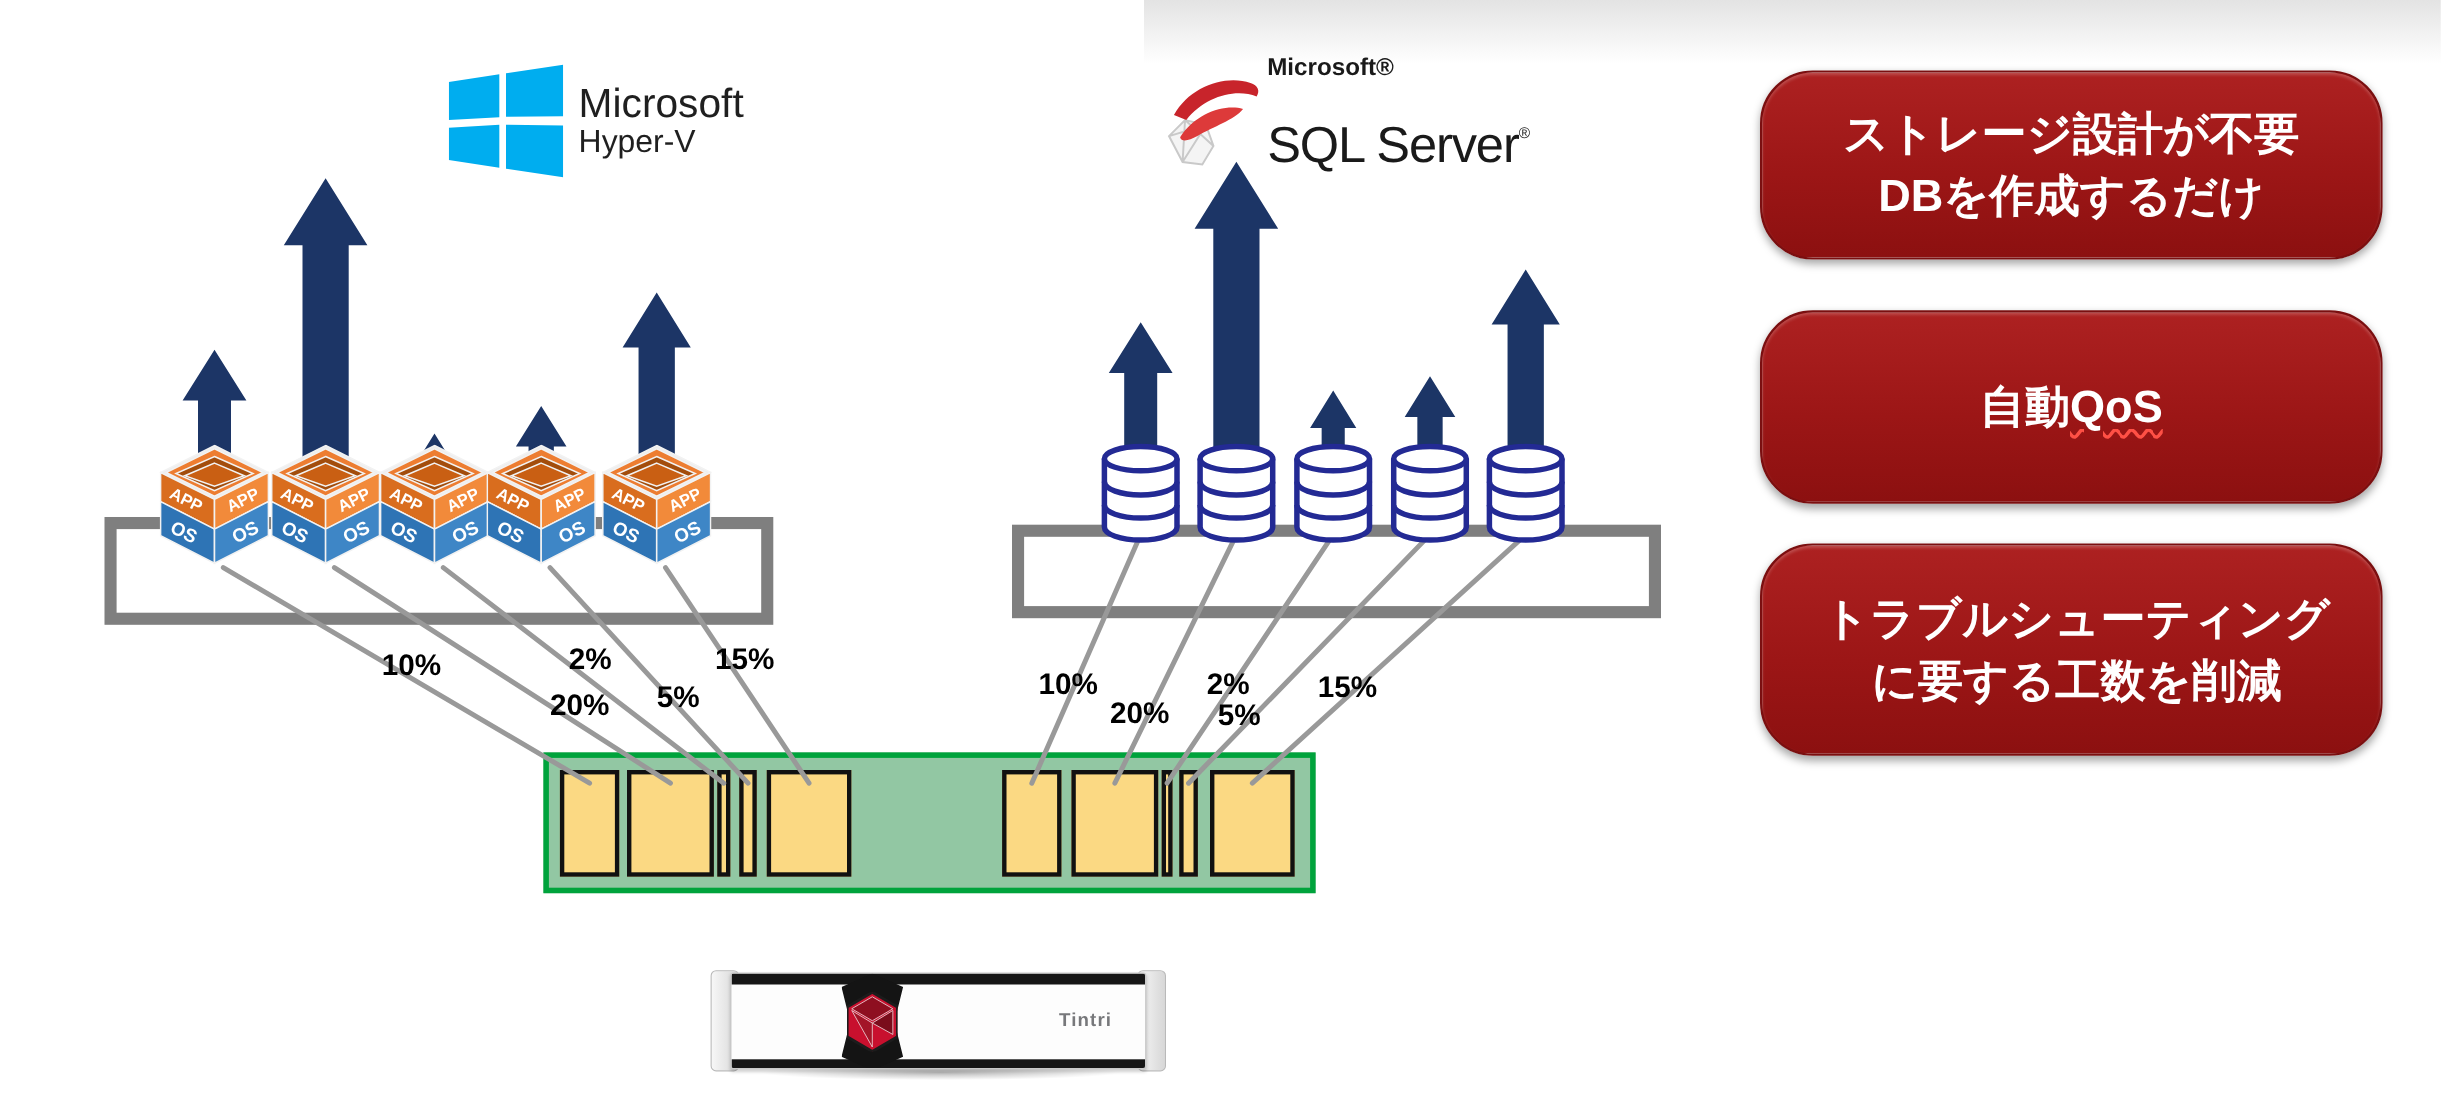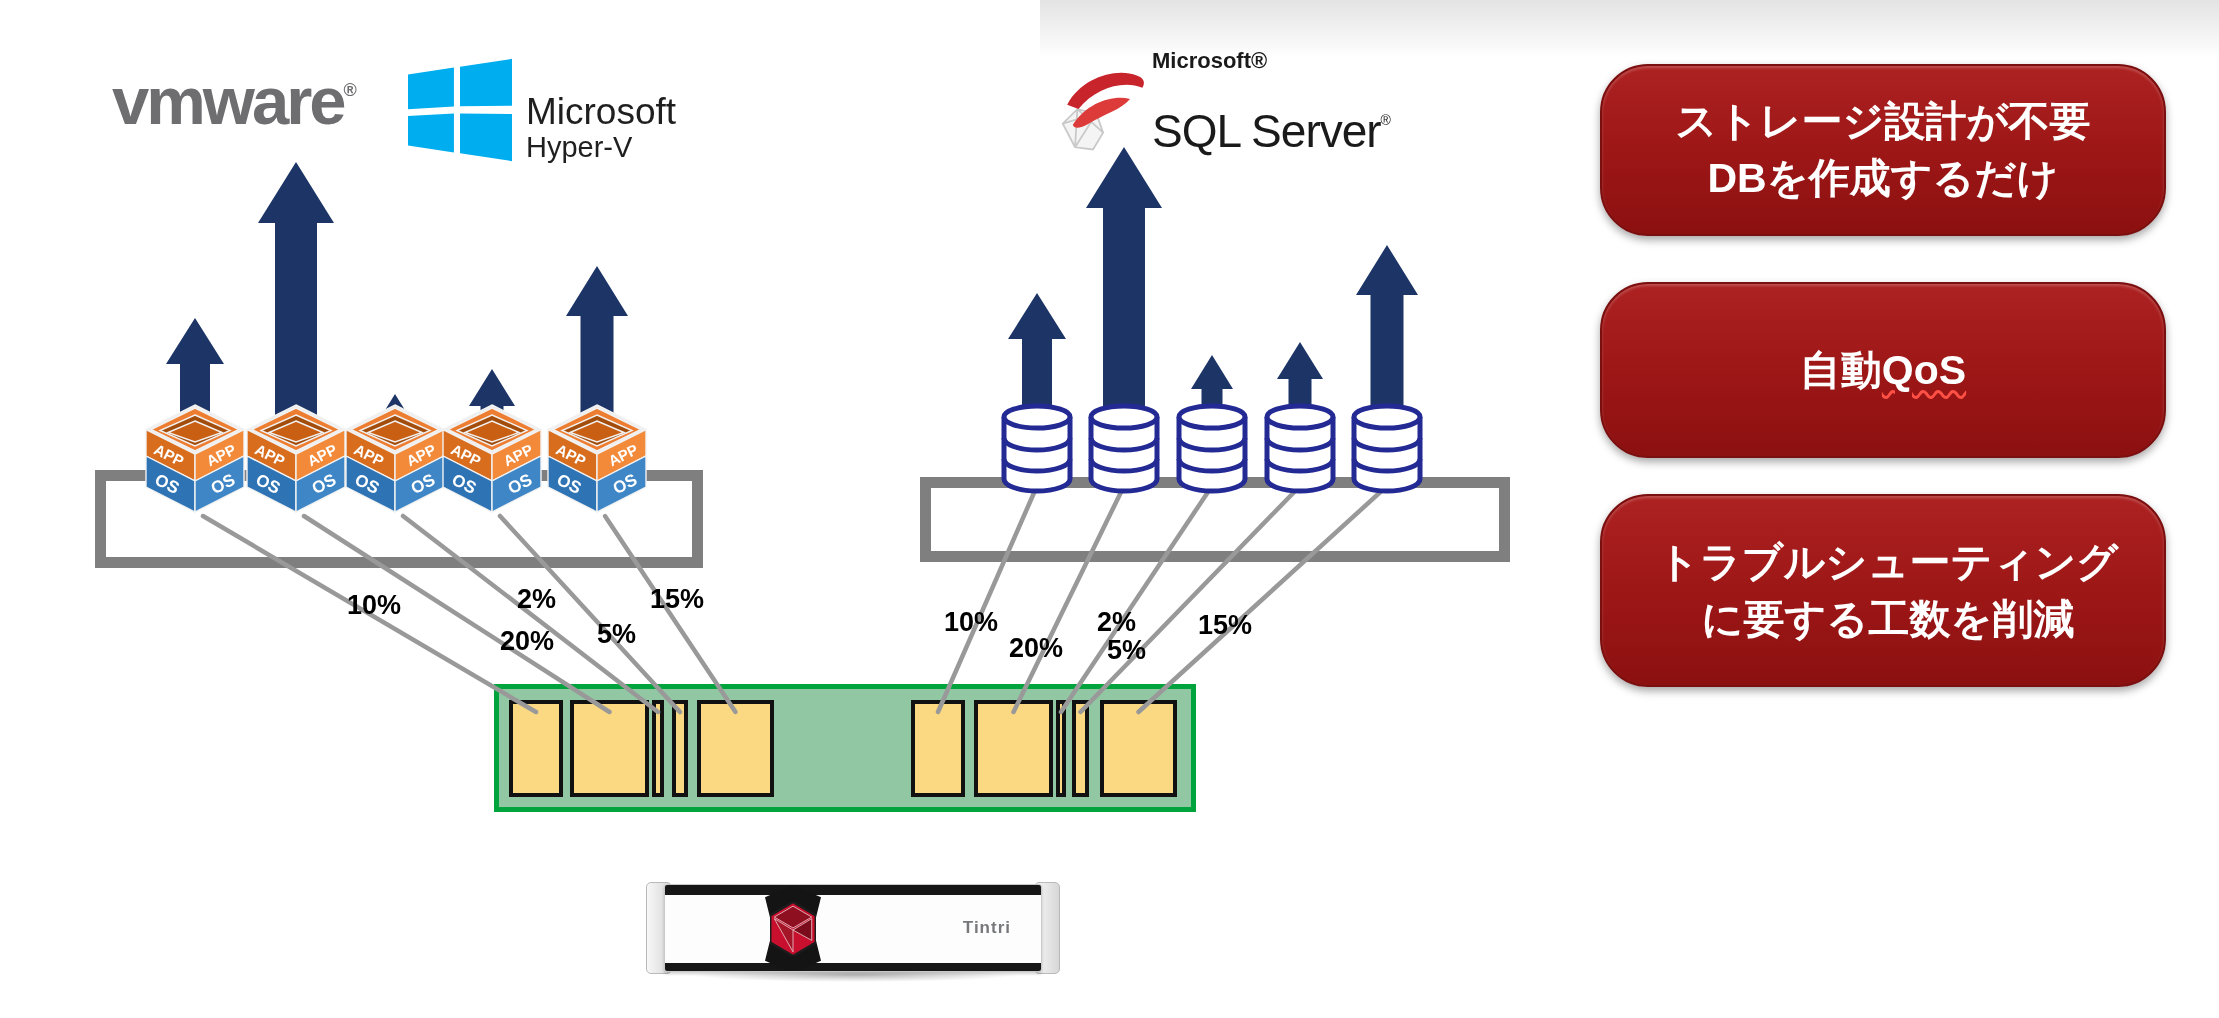--- a/index.html
+++ b/index.html
@@ -4,21 +4,21 @@
 <style>
   html,body{margin:0;padding:0;background:#fff;}
   .canvas{position:relative;width:2219px;height:1018px;background:#fff;overflow:hidden;
           font-family:"Liberation Sans",sans-serif;}
   .top-fade{position:absolute;left:1040px;top:0;width:1179px;height:58px;z-index:0;
             background:linear-gradient(180deg,#E3E3E3 0%,rgba(255,255,255,0) 100%);}
   
   .vmware{position:absolute;left:112px;top:62px;z-index:3;color:#6E6E71;
           font-size:67px;font-weight:700;letter-spacing:-3px;}
   .vmware .reg{font-size:18px;vertical-align:28px;letter-spacing:0;}
-  .hyperv{position:absolute;left:408px;top:58px;z-index:3;display:flex;align-items:flex-end;gap:14px;}
+  .hyperv{position:absolute;left:408px;top:58px;z-index:3;display:flex;align-items:center;gap:14px;}
   .hyperv .txt{line-height:1.05;color:#1F1F1F;}
   .hyperv .brand{font-size:37px;}
   .hyperv .prod{font-size:29px;}
   .sql{position:absolute;left:1058px;top:50px;z-index:3;display:flex;align-items:flex-end;gap:6px;}
   .sql .txt{line-height:1.0;color:#1A1A1A;}
   .sql .brand{font-size:22px;font-weight:600;}
   .sql .prod{font-size:46px;letter-spacing:-1px;margin-top:36px;}
   .sql .reg{font-size:14px;vertical-align:22px;}
   
   .hostbar{position:absolute;z-index:1;background:#fff;border:11px solid #7F7F7F;box-sizing:border-box;}
@@ -63,21 +63,20 @@
   .squiggle{text-decoration-line:underline;text-decoration-style:wavy;
             text-decoration-color:#FF5045;text-decoration-thickness:3px;text-underline-offset:6px;}
 </style>
 </head>
 <body>
 
 <div class="canvas">
 
   <div class="top-fade"></div>
 
-  <div class="vmware"><span>vmware</span><span class="reg">®</span></div>
 
   <div class="hyperv">
     <svg width="104" height="104" viewBox="0 0 60 60">
       <polygon points="0,9.5 26.5,5.5 26.5,28 0,29.5" fill="#00ADEF"></polygon>
       <polygon points="30,5 60,0.5 60,27.5 30,27.8" fill="#00ADEF"></polygon>
       <polygon points="0,33.5 26.5,32 26.5,54.5 0,50.5" fill="#00ADEF"></polygon>
       <polygon points="30,32 60,32.3 60,59.5 30,55" fill="#00ADEF"></polygon>
     </svg>
     <div class="txt">
       <div class="brand">Microsoft</div>

